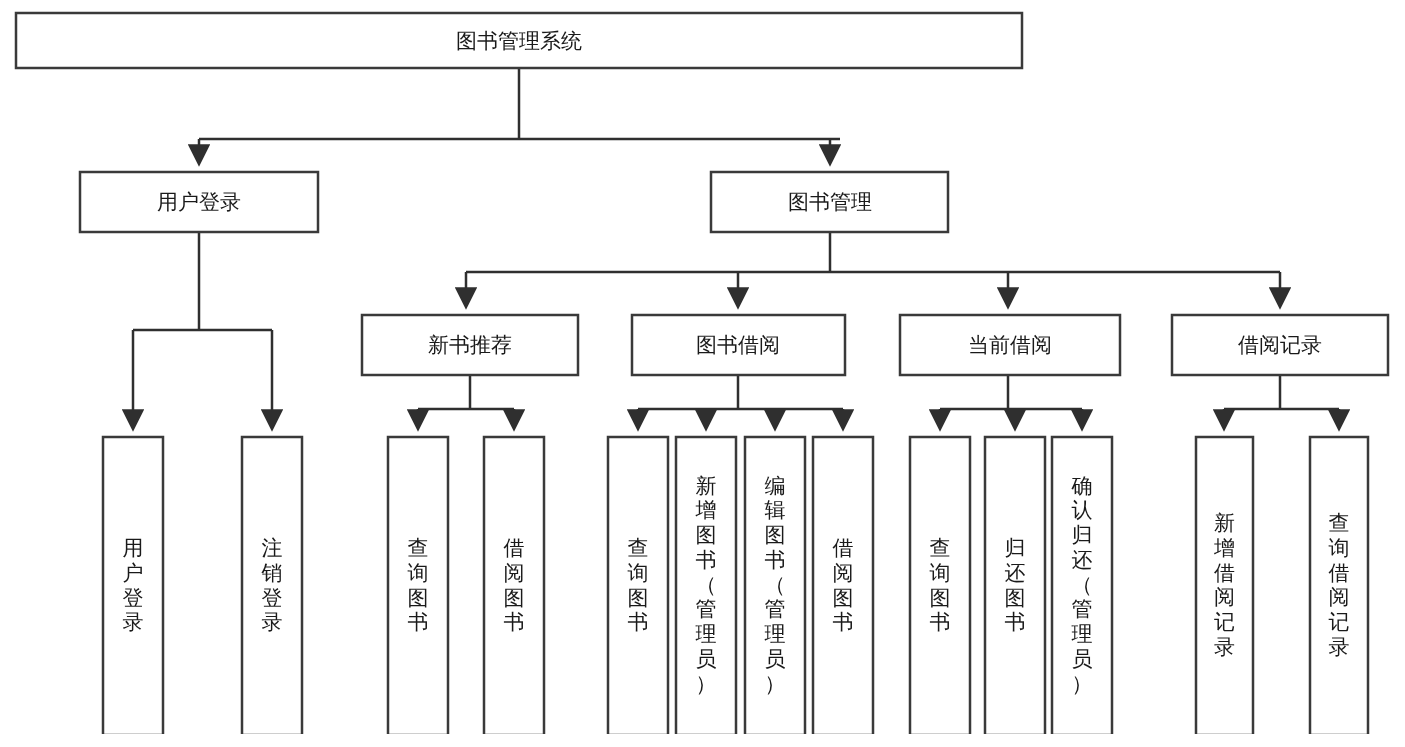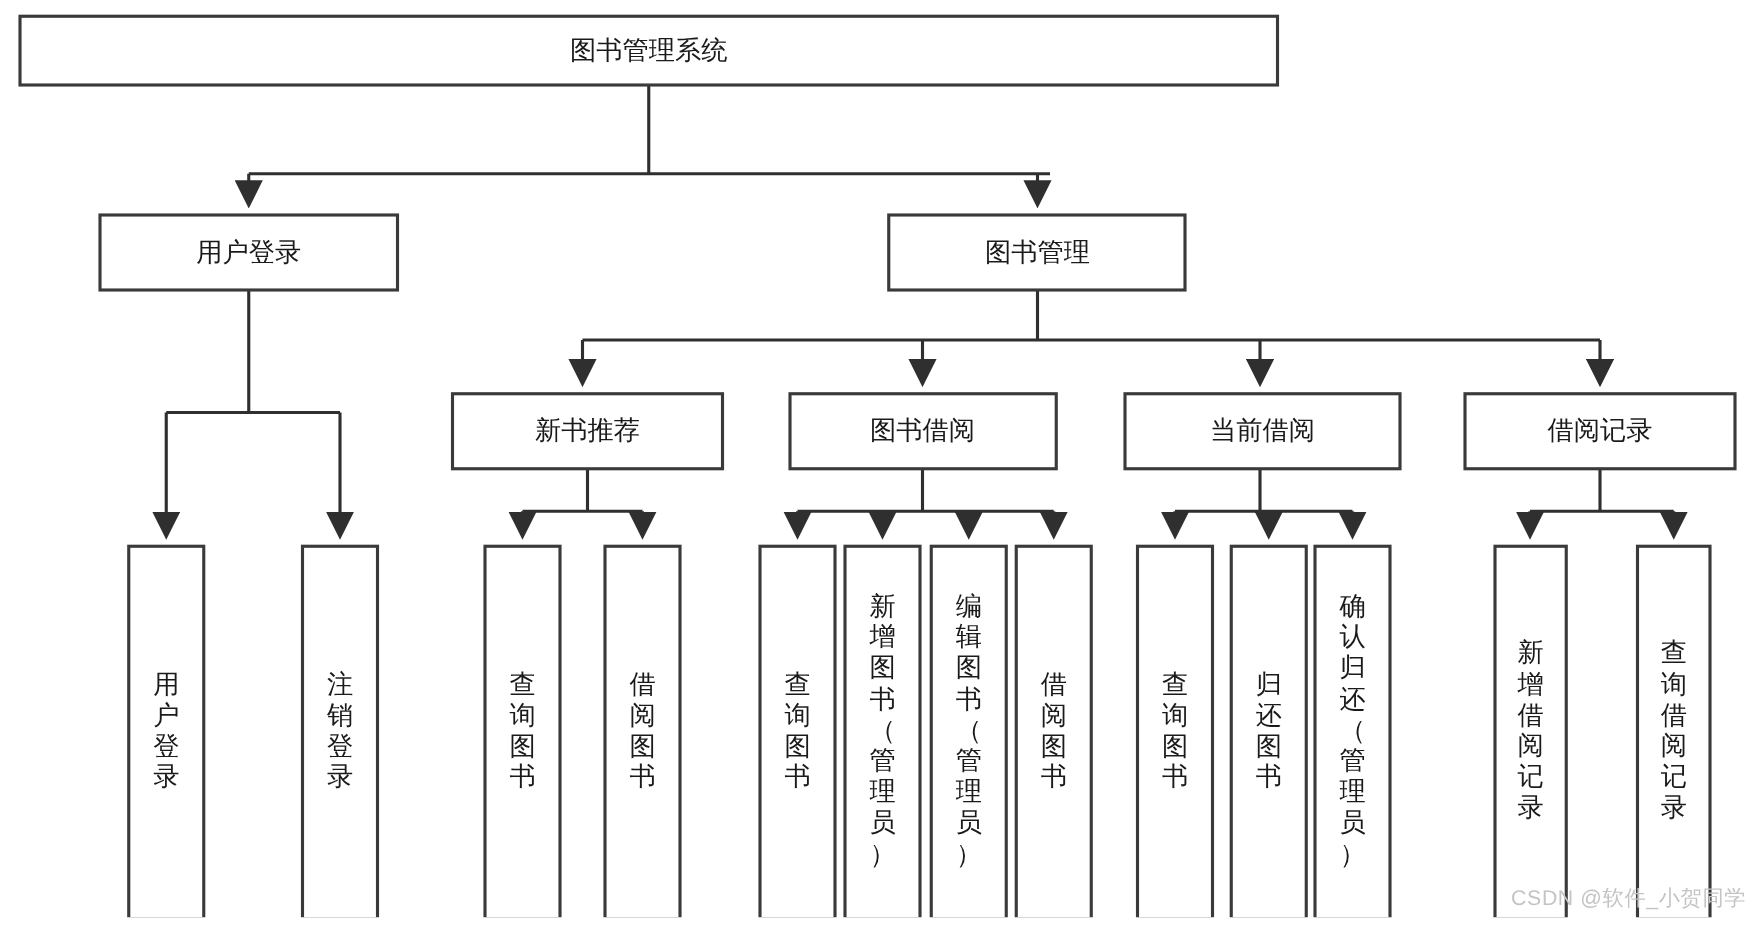--- a/index.html
+++ b/index.html
@@ -271,14 +271,13 @@
       <div class="vlabel-wrap" style="left: 1310px; width: 58px; top: 511px; height: 150px;">
         <span class="vchar">查</span>
         <span class="vchar">询</span>
         <span class="vchar">借</span>
         <span class="vchar">阅</span>
         <span class="vchar">记</span>
         <span class="vchar">录</span>
       </div>
     </div>
 
-  <div class="watermark">CSDN @软件_小贺同学</div>
 </div>
 
 </body></html>

